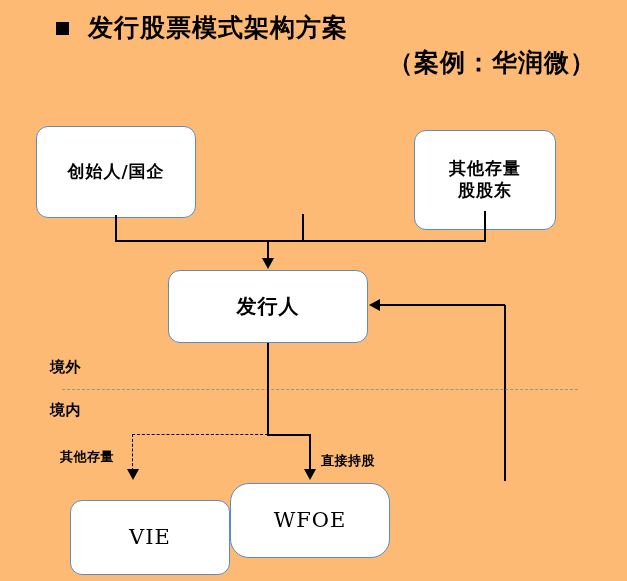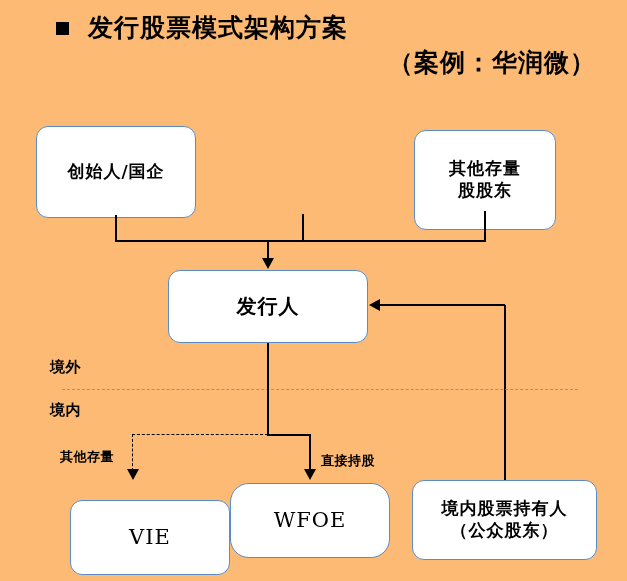--- a/index.html
+++ b/index.html
@@ -206,18 +206,14 @@
   <div class="edge-label" style="left:321px; top:452px;">直接持股</div>
 
   <div class="node" id="node-vie">
     <span class="node-text">VIE</span>
   </div>
 
   <div class="node" id="node-wfoe">
     <span class="node-text">WFOE</span>
   </div>
 
-  <div class="node" id="node-public">
-    <span class="node-text">境内股票持有人
-（公众股东）</span>
-  </div>
 
 </div>
 
 </body></html>

